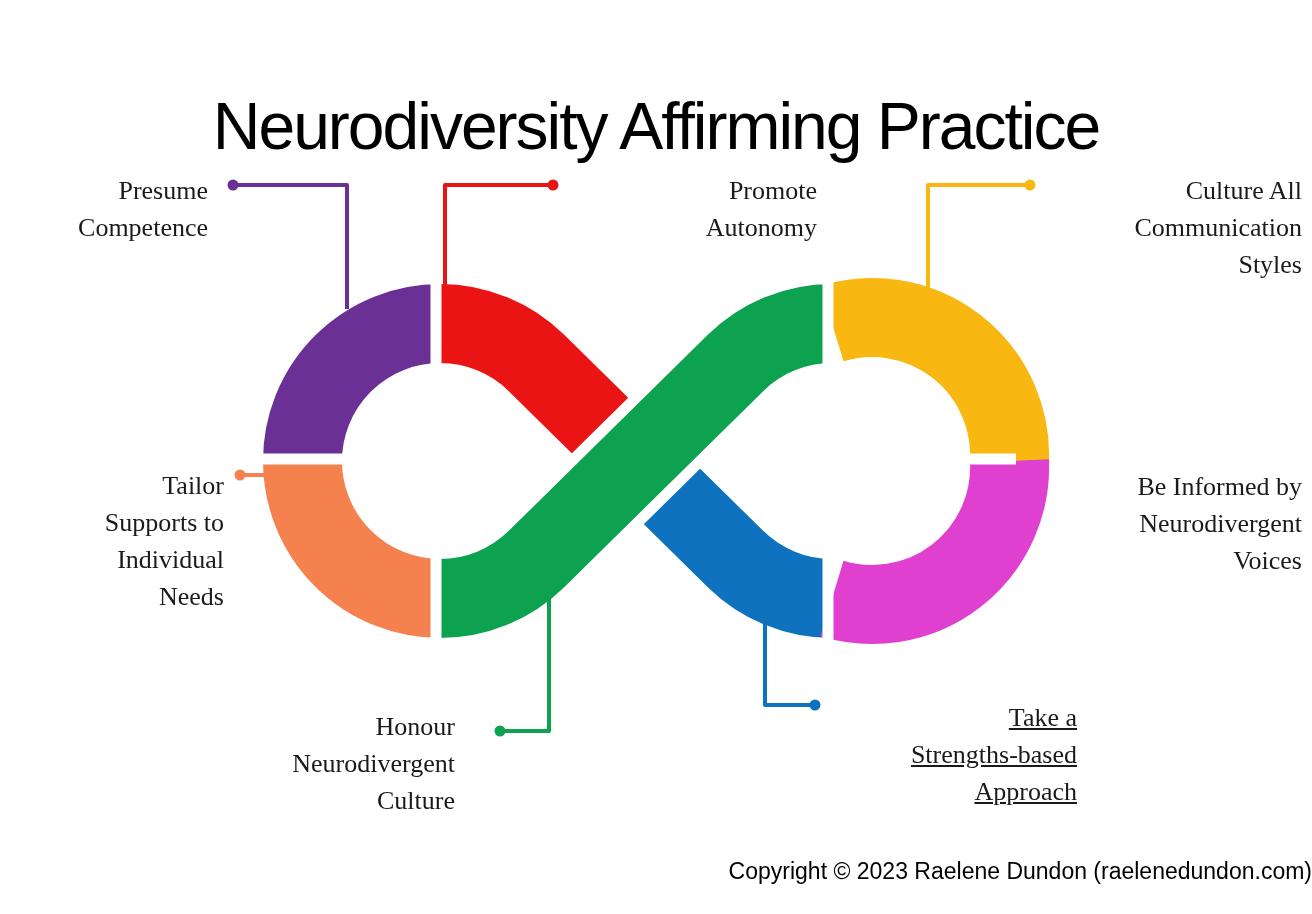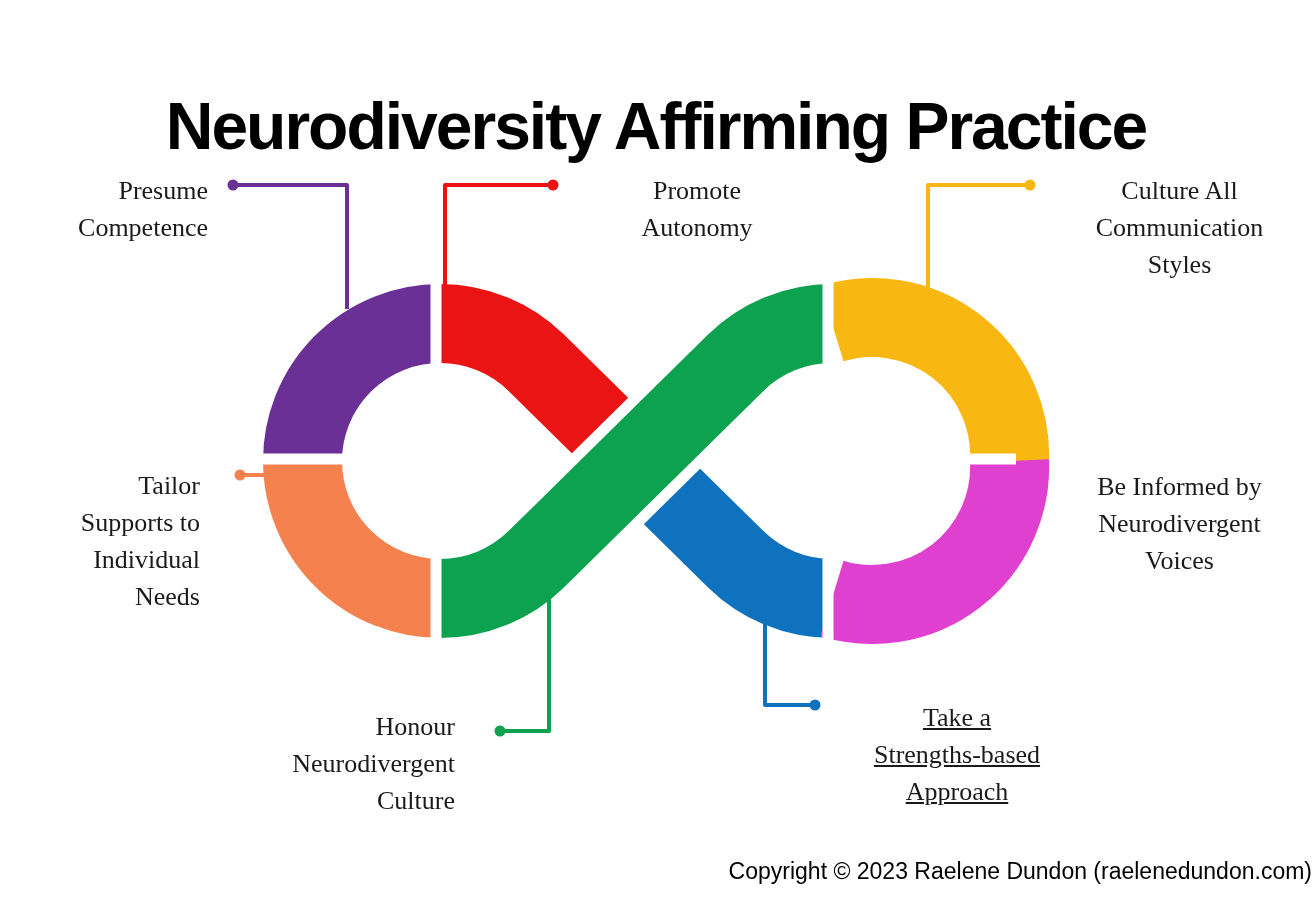--- a/index.html
+++ b/index.html
@@ -15,46 +15,46 @@
     font-family: "Liberation Sans", sans-serif;
   }
   .page-title {
     position: absolute;
     top: 44px;
     left: 0;
     width: 1312px;
     text-align: center;
     font-family: "Liberation Sans", sans-serif;
     font-size: 66px;
-    font-weight: 700;
+    font-weight: 400;
     letter-spacing: -2px;
     color: #000000;
     white-space: nowrap;
   }
   .infinity-svg {
     position: absolute;
     left: 0;
     top: 0;
     width: 1312px;
     height: 914px;
   }
   .seg-label {
     position: absolute;
     font-family: "Liberation Serif", serif;
     font-size: 26px;
     line-height: 37px;
     color: #1a1a1a;
     white-space: pre-line;
   }
   .align-right { text-align: right; }
-  .align-left  { text-align: center; }
+  .align-left  { text-align: right; }
   .lbl-presume  { left: 8px;    top: 172px; width: 200px; font-family: Liberation Serif, serif; }
   .lbl-promote  { left: 577px;  top: 172px; width: 240px; }
   .lbl-respect  { left: 1057px; top: 172px; width: 245px; }
-  .lbl-tailor   { left: 0;    top: 467px; width: 200px; }
+  .lbl-tailor   { left: 24px;    top: 467px; width: 200px; }
   .lbl-informed { left: 1057px; top: 468px; width: 245px; }
   .lbl-honour   { left: 255px;  top: 708px; width: 200px; }
   .lbl-take     { left: 837px;  top: 699px; width: 240px; text-decoration: underline; }
   .copyright {
     position: absolute;
     top: 858px;
     left: 0;
     width: 1312px;
     text-align: right;
     font-family: "Liberation Sans", sans-serif;

